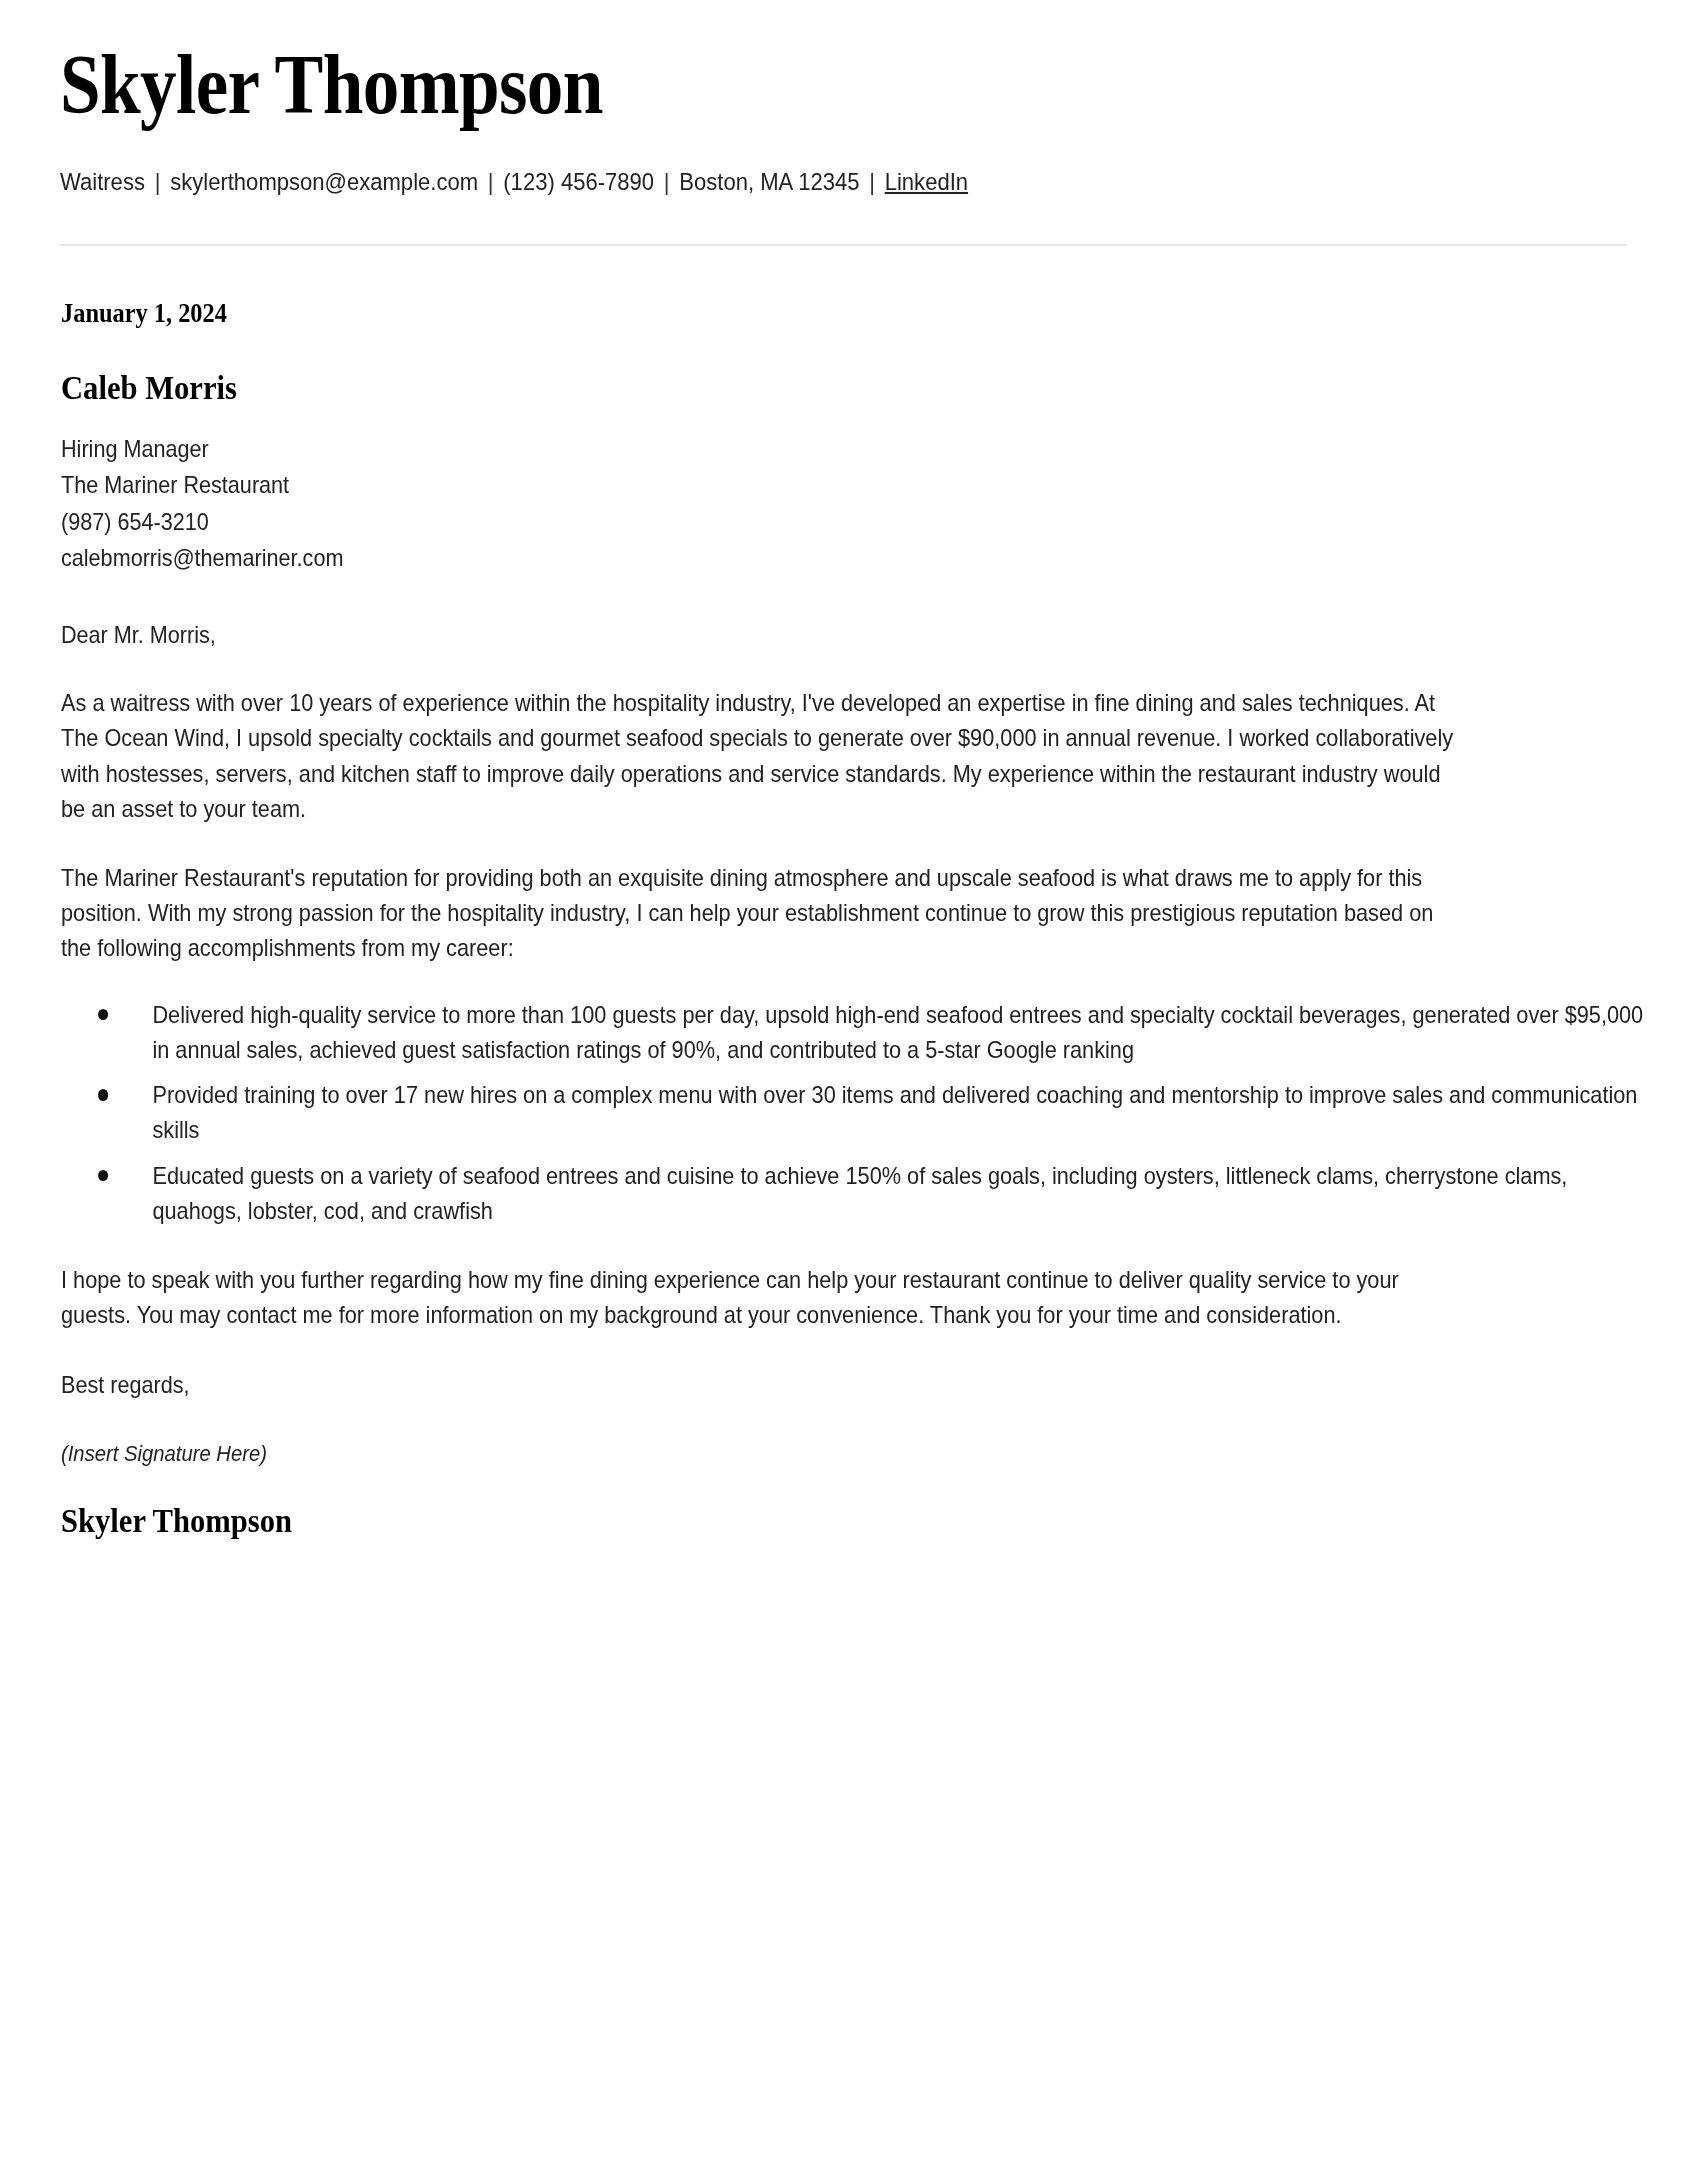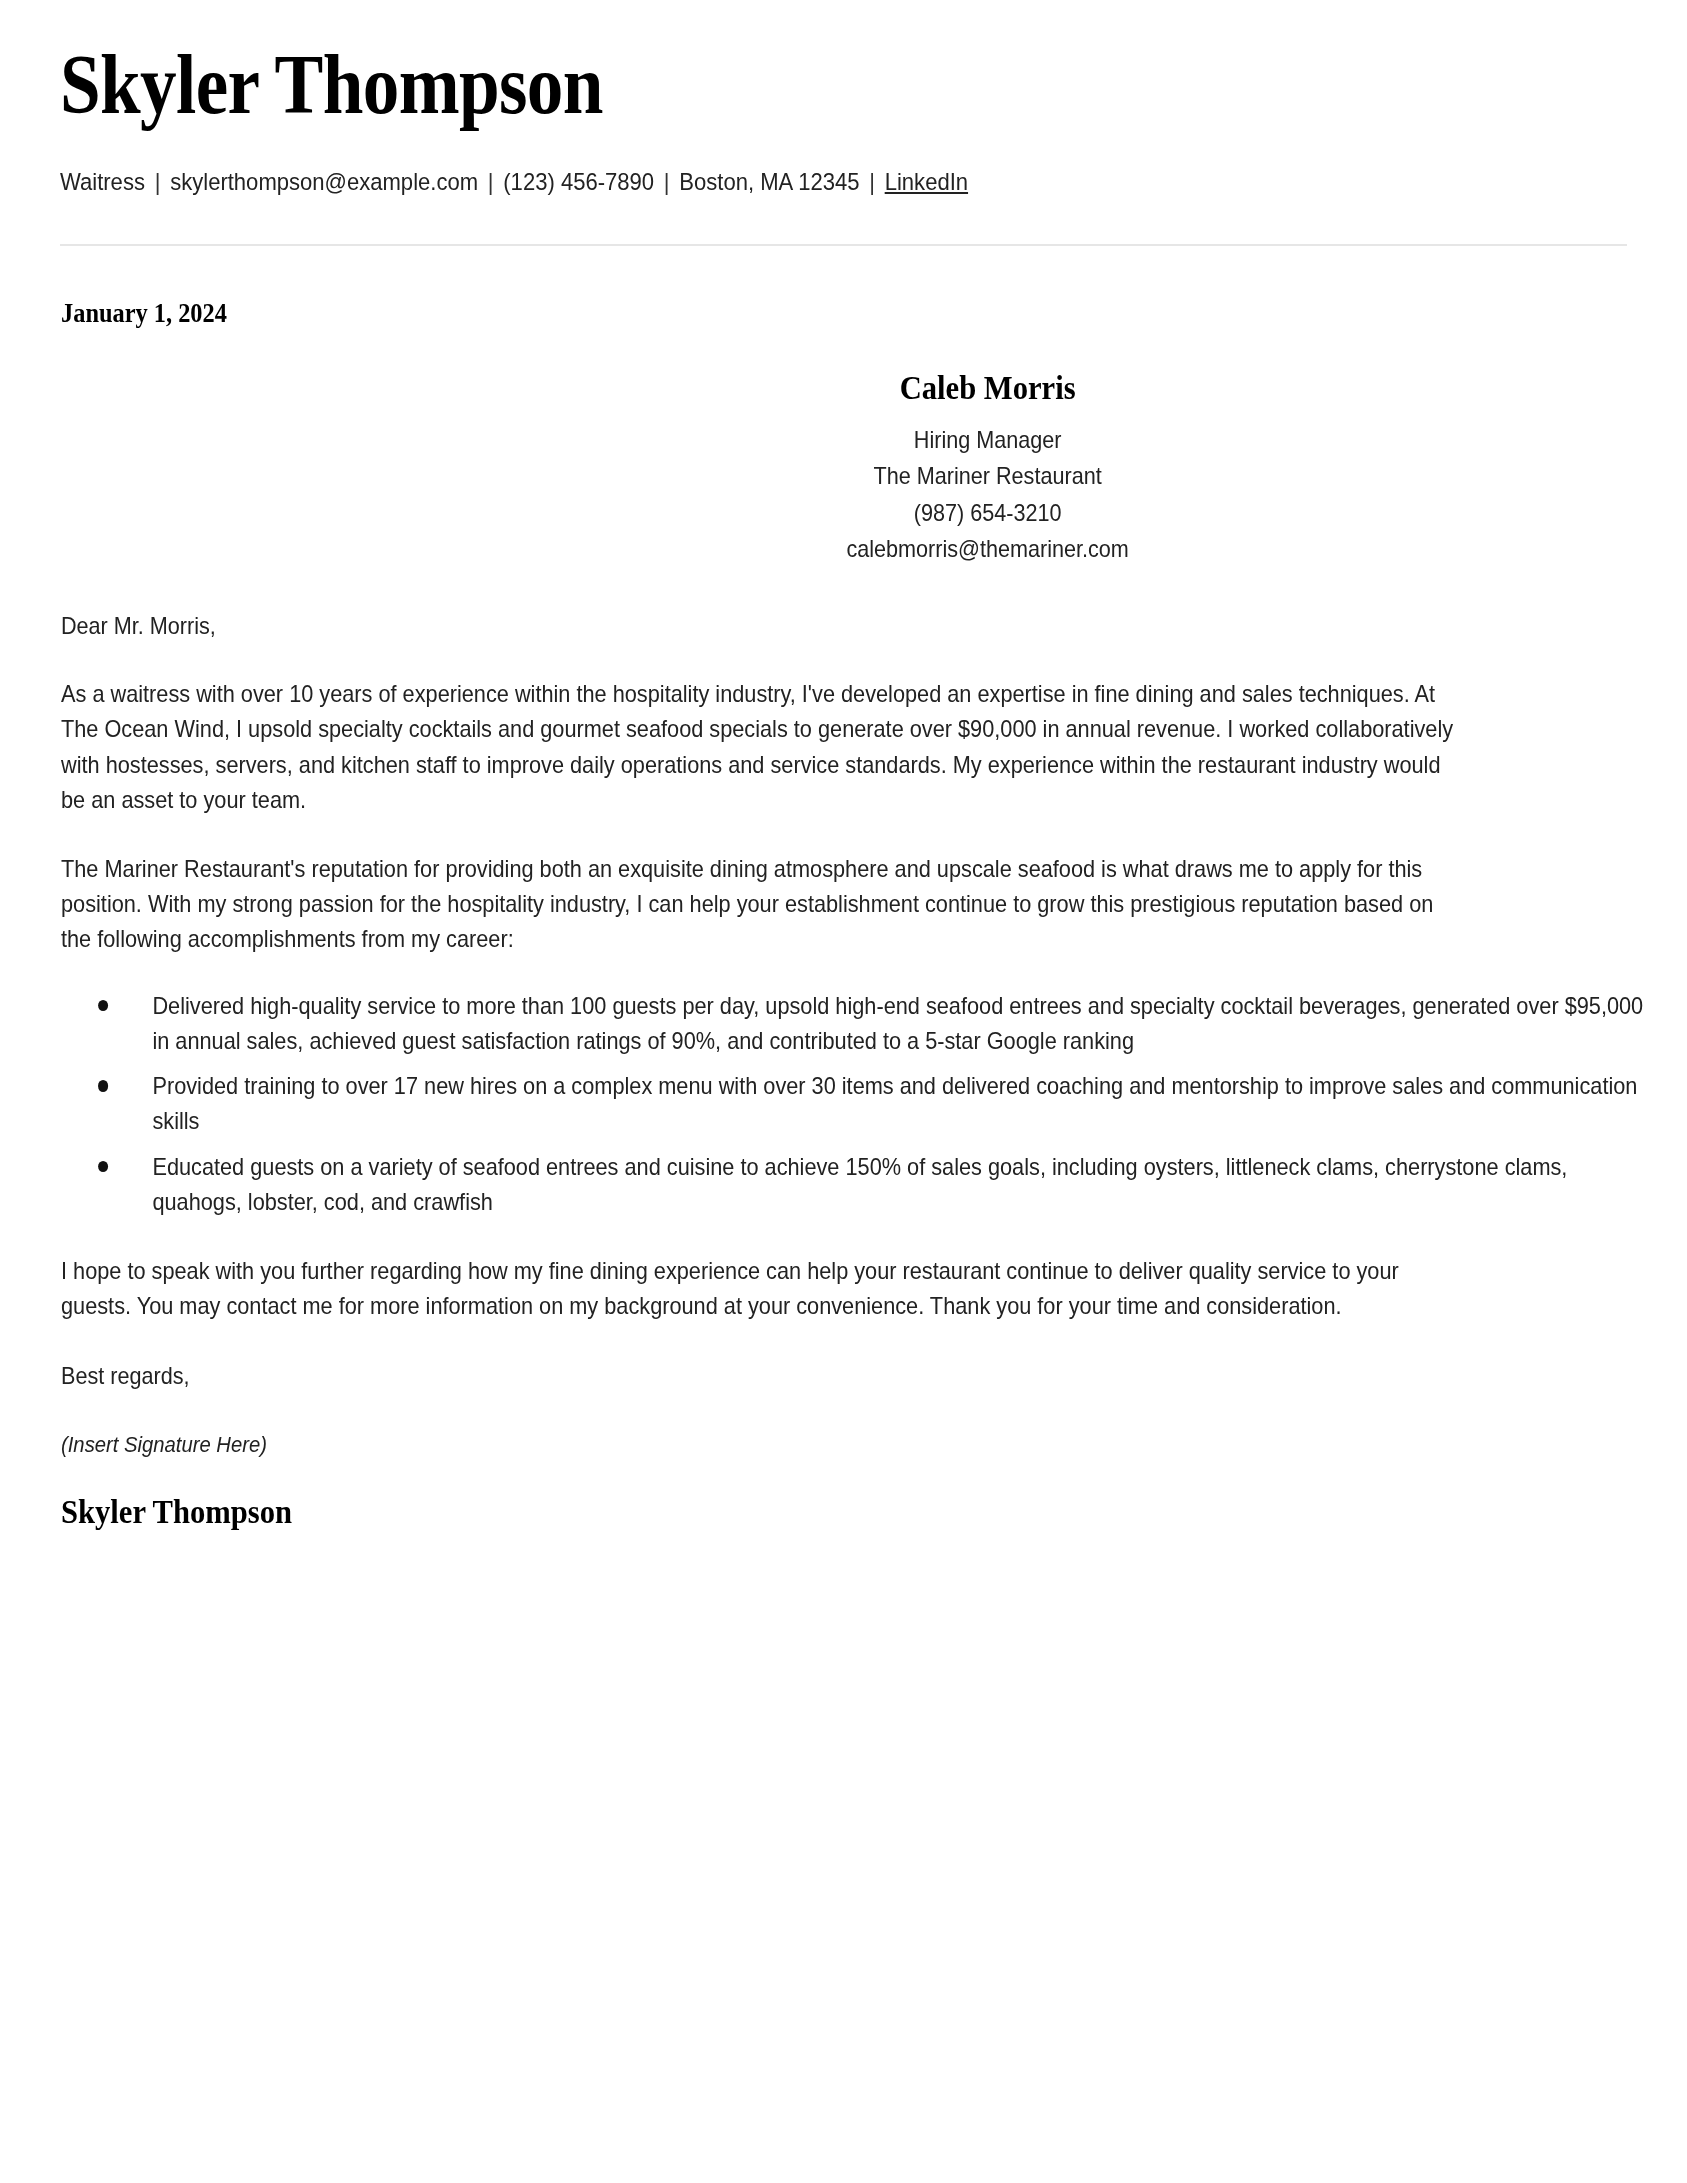--- a/index.html
+++ b/index.html
@@ -72,21 +72,20 @@
     font-size: 26.5px;
     line-height: 1.2;
     color: #000000;
     transform: scaleX(0.92);
     transform-origin: left center;
     display: block;
     width: 120%;
   }
   .recipient-block {
     margin-top: 38px;
-    text-align: center;
   }
   .recipient-name {
     font-family: "Liberation Serif", serif;
     font-weight: bold;
     font-size: 34px;
     line-height: 1.15;
     color: #000000;
     transform: scaleX(0.9);
     transform-origin: left center;
     display: block;
@@ -96,21 +95,21 @@
     font-size: 24px;
     line-height: 1.52;
     color: #222222;
     transform: scaleX(0.9);
     transform-origin: left center;
     display: block;
     width: 130%;
     white-space: nowrap;
   }
   .recipient-lines {
-    margin-top: 15px;
+    margin-top: 24px;
   }
 
   .salutation {
     margin-top: 41px;
     font-size: 24px;
     line-height: 1.4;
     color: #222222;
     transform: scaleX(0.9);
     transform-origin: left center;
     display: block;

